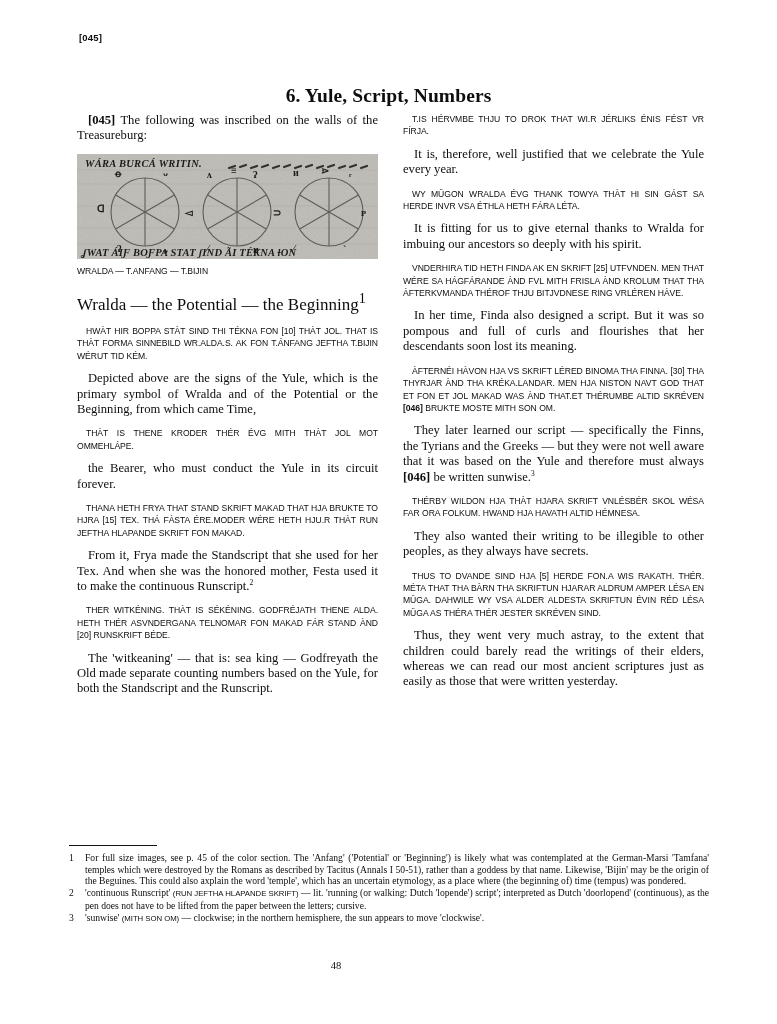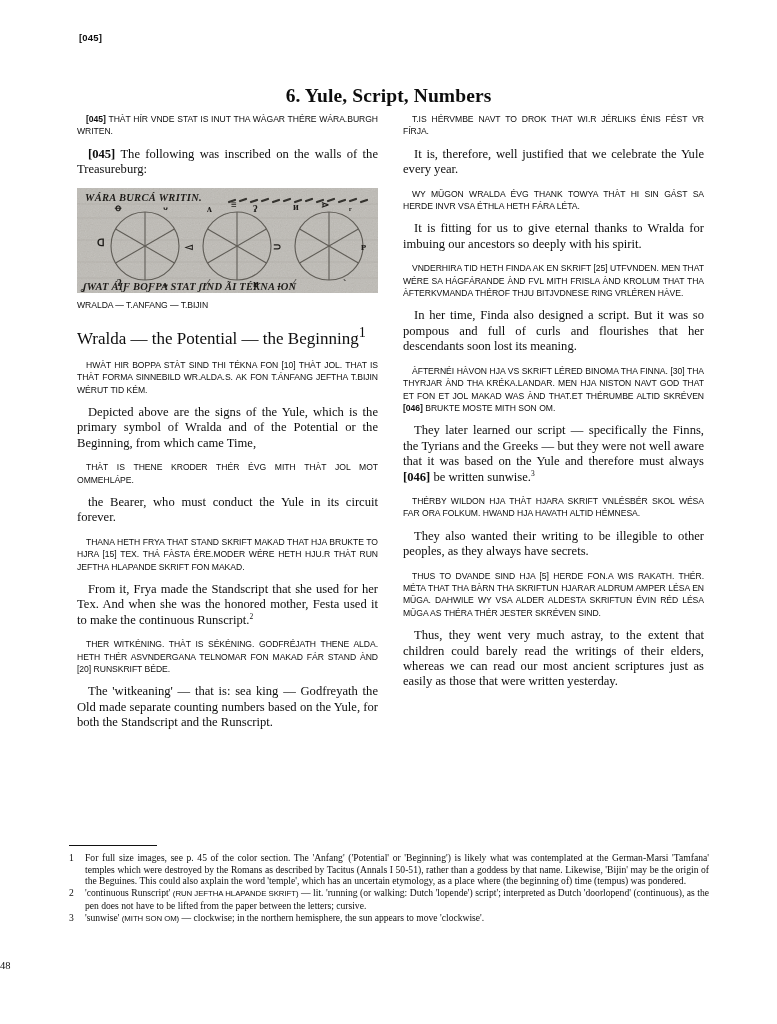--- a/index.html
+++ b/index.html
@@ -131,38 +131,38 @@
   .fn-body .sc {
     font-family: "Liberation Sans", sans-serif;
     font-size: 7.8px;
     letter-spacing: -0.05px;
   }
   .page-number {
     position: absolute;
     left: 0;
     top: 960px;
     width: 672px;
+    text-align: center;
     font-family: "Liberation Serif", serif;
     font-size: 10.5px;
   }
 </style>
 </head>
 <body>
 
 <div class="page">
 
   <div class="folio">[045]</div>
 
   <h1 class="chapter-title">6. Yule, Script, Numbers</h1>
 
   <div class="columns">
 
     <div class="col">
 
-      <p class="src"><b>[045]</b><span> THÀT HÍR VNDE STAT IS INUT THA WÀGAR THÉRE WÁRA.BURGH WRITEN.</span></p>
 
       <p class="tr"><b>[045]</b><span> The following was inscribed on the walls of the Treasureburg:</span></p>
 
       <div class="figure">
         <svg width="301" height="105" viewBox="0 0 301 105">
           <defs>
             <filter id="grain" x="0" y="0" width="100%" height="100%">
               <feTurbulence type="fractalNoise" baseFrequency="0.85" numOctaves="3" result="n"></feTurbulence>
               <feColorMatrix in="n" type="saturate" values="0"></feColorMatrix>
               <feComponentTransfer>
@@ -256,21 +256,21 @@
 
       <p class="src">THANA HETH FRYA THAT STAND SKRIFT MAKAD THAT HJA BRUKTE TO HJRA [15] TEX. THÁ FÀSTA ÉRE.MODER WÉRE HETH HJU.R THÀT RUN JEFTHA HLAPANDE SKRIFT FON MAKAD.</p>
       <p class="tr"><span>From it, Frya made the Standscript that she used for her Tex. And when she was the honored mother, Festa used it to make the continuous Runscript.</span><sup>2</sup></p>
 
       <p class="src">THER WITKÉNING. THÀT IS SÉKÉNING. GODFRÉJATH THENE ALDA. HETH THÉR ASVNDERGANA TELNOMAR FON MAKAD FÁR STAND ÀND [20] RUNSKRIFT BÉDE.</p>
       <p class="tr">The 'witkeaning' — that is: sea king — Godfreyath the Old made separate counting numbers based on the Yule, for both the Standscript and the Runscript.</p>
     </div>
 
     <div class="col">
 
-      <p class="src">T.IS HÉRVMBE NAVT TO DROK THAT WI.R JÉRLIKS ÉNIS FÉST VR FÍRJA.</p>
+      <p class="src">T.IS HÉRVMBE THJU TO DROK THAT WI.R JÉRLIKS ÉNIS FÉST VR FÍRJA.</p>
       <p class="tr">It is, therefore, well justified that we celebrate the Yule every year.</p>
 
       <p class="src">WY MÜGON WRALDA ÉVG THANK TOWYA THÀT HI SIN GÁST SA HERDE INVR VSA ÉTHLA HETH FÁRA LÉTA.</p>
       <p class="tr">It is fitting for us to give eternal thanks to Wralda for imbuing our ancestors so deeply with his spirit.</p>
 
       <p class="src">VNDERHIRA TID HETH FINDA AK EN SKRIFT [25] UTFVNDEN. MEN THAT WÉRE SA HÁGFÁRANDE ÀND FVL MITH FRISLA ÀND KROLUM THAT THA ÀFTERKVMANDA THÉROF THJU BITJVDNESE RING VRLÉREN HÀVE.</p>
       <p class="tr">In her time, Finda also designed a script. But it was so pompous and full of curls and flourishes that her descendants soon lost its meaning.</p>
 
       <p class="src"><span>ÀFTERNÉI HÀVON HJA VS SKRIFT LÉRED BINOMA THA FINNA. [30] THA THYRJAR ÀND THA KRÉKA.LANDAR. MEN HJA NISTON NAVT GOD THAT ET FON ET JOL MAKAD WAS ÀND THAT.ET THÉRUMBE ALTID SKRÉVEN </span><b>[046]</b><span> BRUKTE MOSTE MITH SON OM.</span></p>
       <p class="tr"><span>They later learned our script — specifically the Finns, the Tyrians and the Greeks — but they were not well aware that it was based on the Yule and therefore must always </span><b>[046]</b><span> be written sunwise.</span><sup>3</sup></p>

